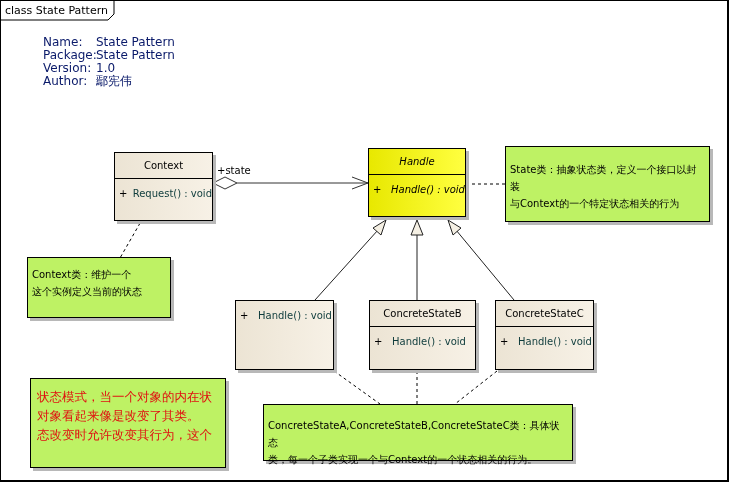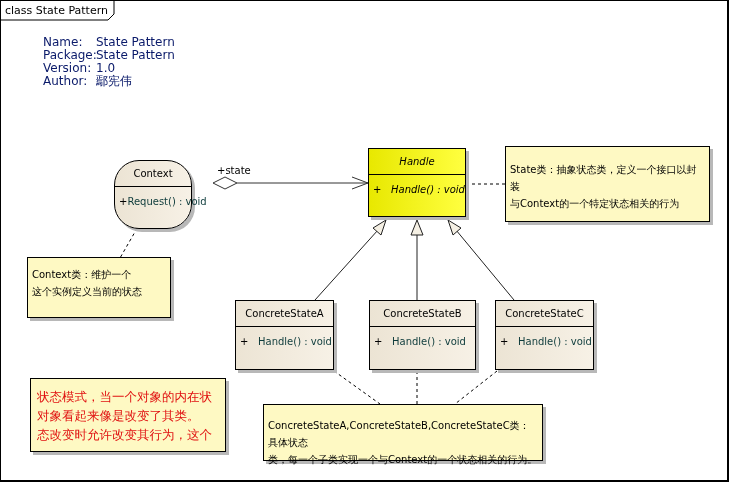--- a/index.html
+++ b/index.html
@@ -15,21 +15,21 @@
     svg.lines { position: absolute; left: 0; top: 0; }
     .cls { position: absolute; border: 1px solid #000; box-sizing: border-box;
            background: linear-gradient(to right, #ece4d4, #f7f1e6);
            box-shadow: 3px 3px 0 #b8b8b8; font-size: 10px; }
     .cls.state { background: linear-gradient(to right, #e8e800, #ffff40); }
     .cls-name { height: 25px; border-bottom: 1px solid #000; text-align: center; line-height: 25px; color: #000; }
     .cls-op { display: flex; padding-top: 9px; padding-left: 4px; color: #0d3b3b; white-space: nowrap; }
     .cls-op .vis { width: 18px; color: #000; }
     .italic { font-style: italic; }
     .note { position: absolute; border: 1px solid #000; box-sizing: border-box;
-            background: #fef9c3; box-shadow: 3px 3px 0 #b8b8b8; font-size: 10px; color: #000;
+            background: #bef264; box-shadow: 3px 3px 0 #b8b8b8; font-size: 10px; color: #000;
             line-height: 17px; padding: 10px 4px 0 4px; }
     .note .fold { position: absolute; right: -1px; top: -1px; width: 0; height: 0; }
     .note-red { color: #e01010; font-size: 12.5px; line-height: 19px; padding-top: 8px; padding-left: 6px; }
   </style>
 </head>
 <body>
 
 <div class="frame"></div>
 
 <svg class="lines" width="732" height="485">
@@ -79,38 +79,37 @@
   <div class="meta-row">
       <span class="meta-key">Version:</span>
       <span>1.0</span>
     </div>
   <div class="meta-row">
       <span class="meta-key">Author:</span>
       <span>鄢宪伟</span>
     </div>
 </div>
 
-<div class="cls" style="left:114px; top:160px; width:78px; height:69px;border-radius:25px;">
+<div class="cls" style="left:114px; top:152px; width:99px; height:69px;">
   <div class="cls-name">Context</div>
   <div class="cls-op">
     <span class="vis">+</span>
     <span>Request() : void</span>
   </div>
 </div>
 
 <div class="cls state" style="left:368px; top:148px; width:98px; height:69px;">
   <div class="cls-name italic">Handle</div>
   <div class="cls-op">
     <span class="vis">+</span>
     <span class="italic" style="color:#000;">Handle() : void</span>
   </div>
 </div>
 
 <div class="cls" style="left:235px; top:300px; width:99px; height:70px;">
-  <div class="cls-name">ConcreteStateA</div>
   <div class="cls-op">
     <span class="vis">+</span>
     <span>Handle() : void</span>
   </div>
 </div>
 
 <div class="cls" style="left:369px; top:300px; width:107px; height:70px;">
   <div class="cls-name">ConcreteStateB</div>
   <div class="cls-op">
     <span class="vis">+</span>
@@ -139,32 +138,32 @@
 <div class="note" style="left:27px; top:257px; width:144px; height:61px;">
   <svg class="fold" width="14" height="14" style="position:absolute; right:-1px; top:-1px;">
     <path d="M0 0 L13 13 L13 0 Z" fill="#fff"></path>
       <path d="M0 0 L0 13 L13 13" fill="#d8d8d8" stroke="#000" stroke-width="1"></path>
       <line x1="0" y1="0" x2="13" y2="13" stroke="#000"></line>
   </svg>
   <div style="margin-top:-2px;">Context类：维护一个</div>
   <div>这个实例定义当前的状态</div>
 </div>
 
-<div class="note note-red" style="left:30px; top:378px; width:196px; height:74px;">
+<div class="note note-red" style="left:30px; top:378px; width:196px; height:90px;">
   <svg class="fold" width="14" height="14" style="position:absolute; right:-1px; top:-1px;">
     <path d="M0 0 L13 13 L13 0 Z" fill="#fff"></path>
       <path d="M0 0 L0 13 L13 13" fill="#d8d8d8" stroke="#000" stroke-width="1"></path>
       <line x1="0" y1="0" x2="13" y2="13" stroke="#000"></line>
   </svg>
   <div>状态模式，当一个对象的内在状</div>
   <div>对象看起来像是改变了其类。</div>
   <div>态改变时允许改变其行为，这个</div>
 </div>
 
-<div class="note" style="left:263px; top:404px; width:280px; height:57px; padding-top:12px;">
+<div class="note" style="left:263px; top:404px; width:310px; height:57px; padding-top:12px;">
   <svg class="fold" width="14" height="14" style="position:absolute; right:-1px; top:-1px;">
     <path d="M0 0 L13 13 L13 0 Z" fill="#fff"></path>
       <path d="M0 0 L0 13 L13 13" fill="#d8d8d8" stroke="#000" stroke-width="1"></path>
       <line x1="0" y1="0" x2="13" y2="13" stroke="#000"></line>
   </svg>
   <div>ConcreteStateA,ConcreteStateB,ConcreteStateC类：具体状态</div>
   <div>类，每一个子类实现一个与Context的一个状态相关的行为。</div>
 </div>
 
 </body></html>

